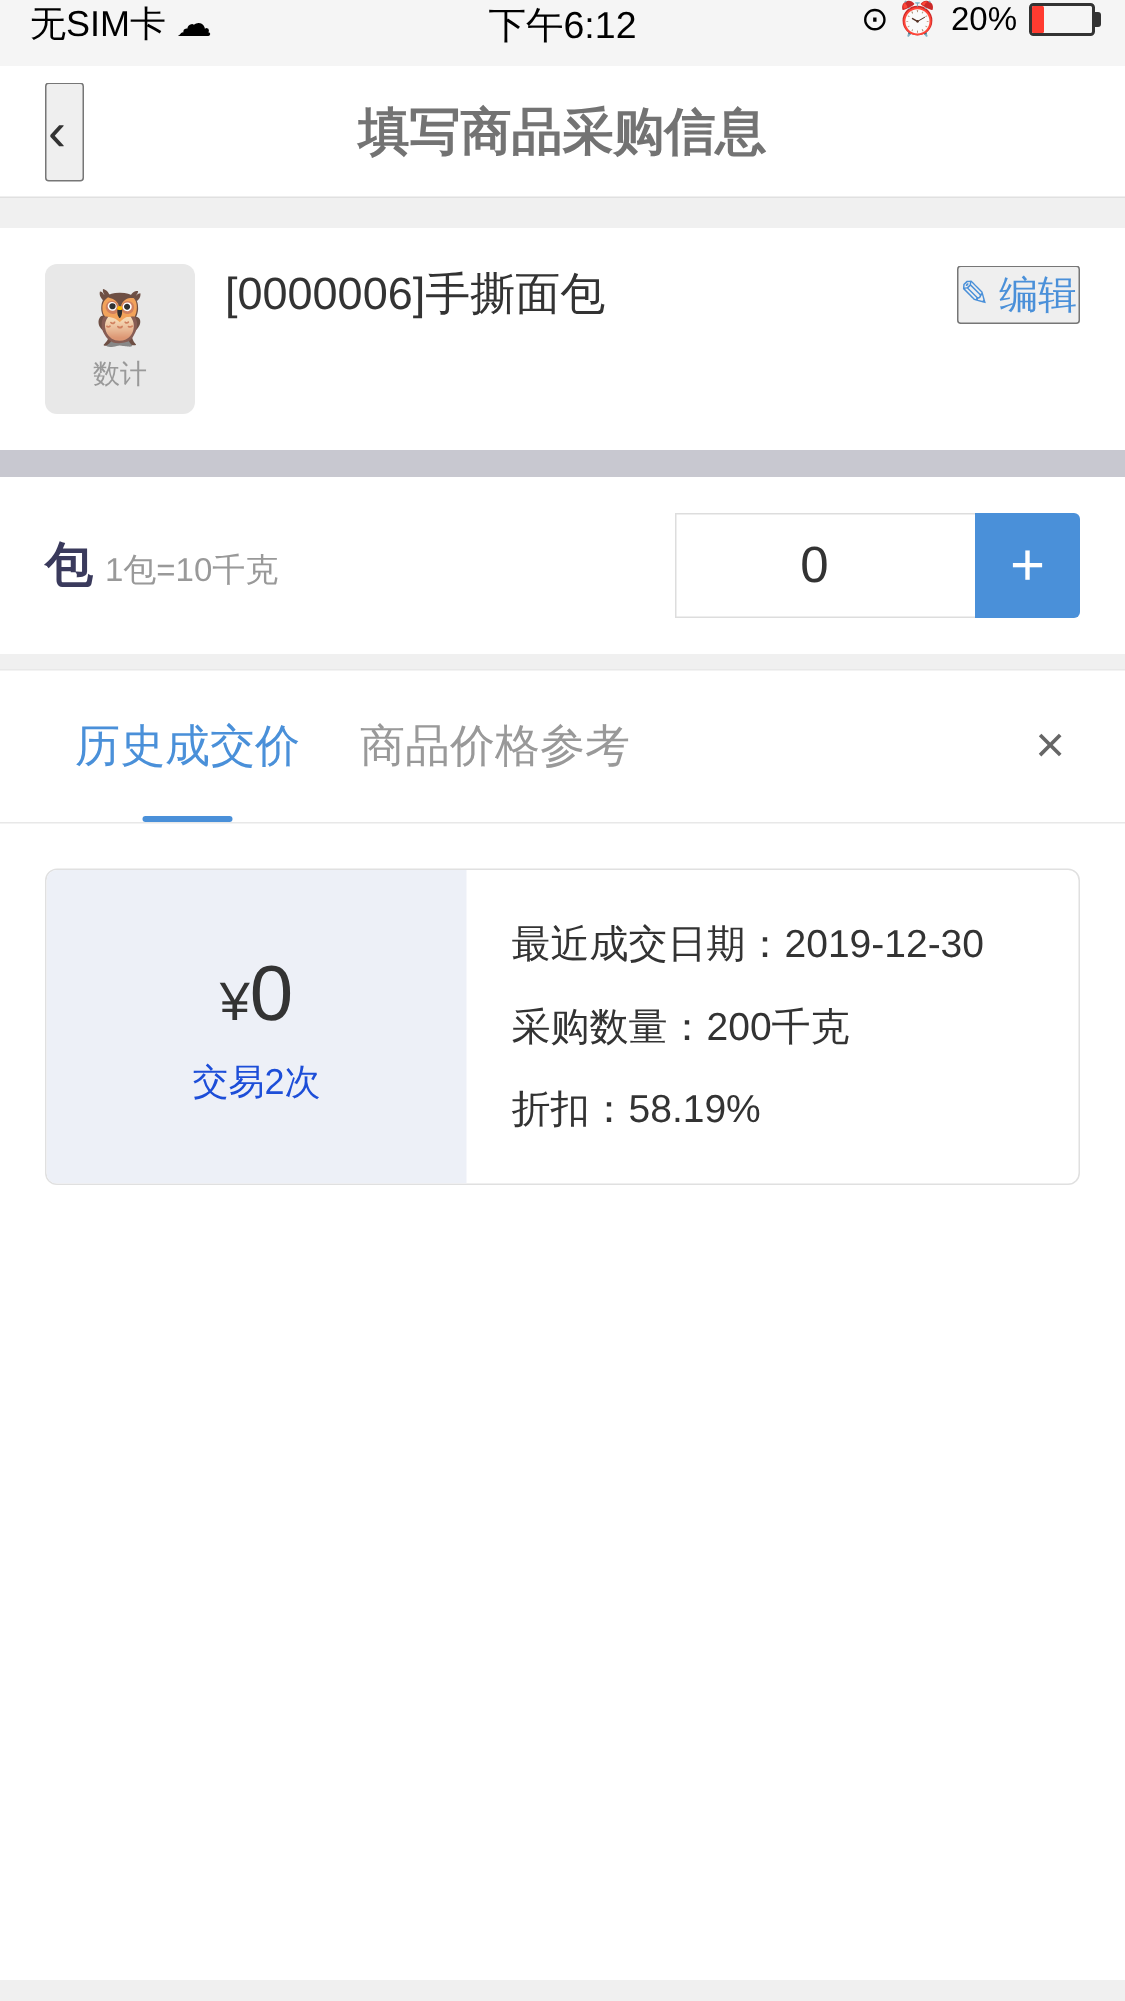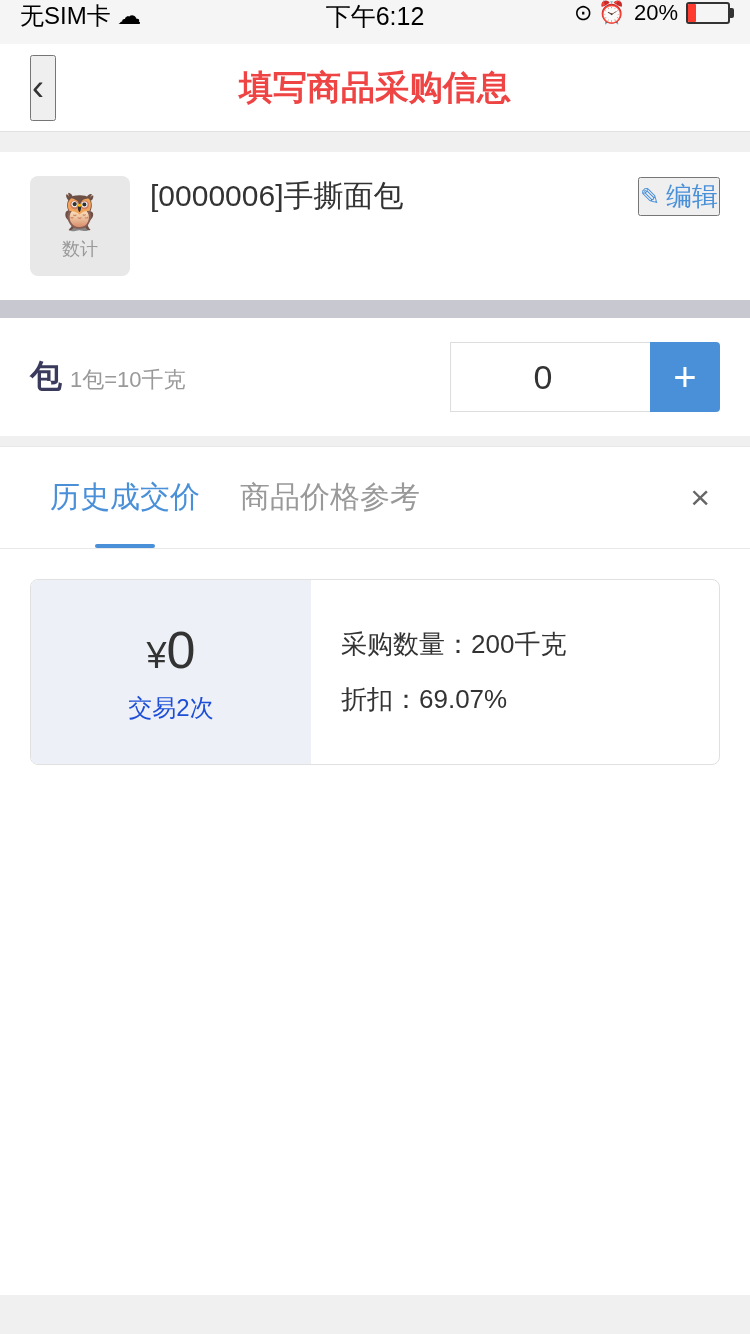--- a/index.html
+++ b/index.html
@@ -84,21 +84,21 @@
       color: #333;
       cursor: pointer;
       padding: 10px 10px 10px 0;
     }
     .nav-title {
       position: absolute;
       left: 50%;
       transform: translateX(-50%);
       font-size: 34px;
       font-weight: 600;
-      color: #ef4444;
+      color: #737373;
     }
 
     
     .product-card {
       background: #fff;
       margin-top: 20px;
       padding: 24px 30px;
       display: flex;
       align-items: flex-start;
       gap: 20px;
@@ -405,22 +405,25 @@
 
   <div class="price-card">
     <div class="price-card-left">
       <div class="price-amount">
         <span class="yen">¥</span><span>0</span>
       </div>
       <div class="trade-count">交易2次</div>
     </div>
     <div class="price-card-right">
       <div class="detail-row">
+        <span class="detail-label">最近成交日期：</span><span>2019-12-30</span>
+      </div>
+      <div class="detail-row">
         <span class="detail-label">采购数量：</span><span>200千克</span>
       </div>
       <div class="detail-row">
-        <span class="detail-label">折扣：</span><span>69.07%</span>
+        <span class="detail-label">折扣：</span><span>58.19%</span>
       </div>
     </div>
   </div>
 
   <div class="bottom-area"></div>
 </div>
 
 </body></html>

